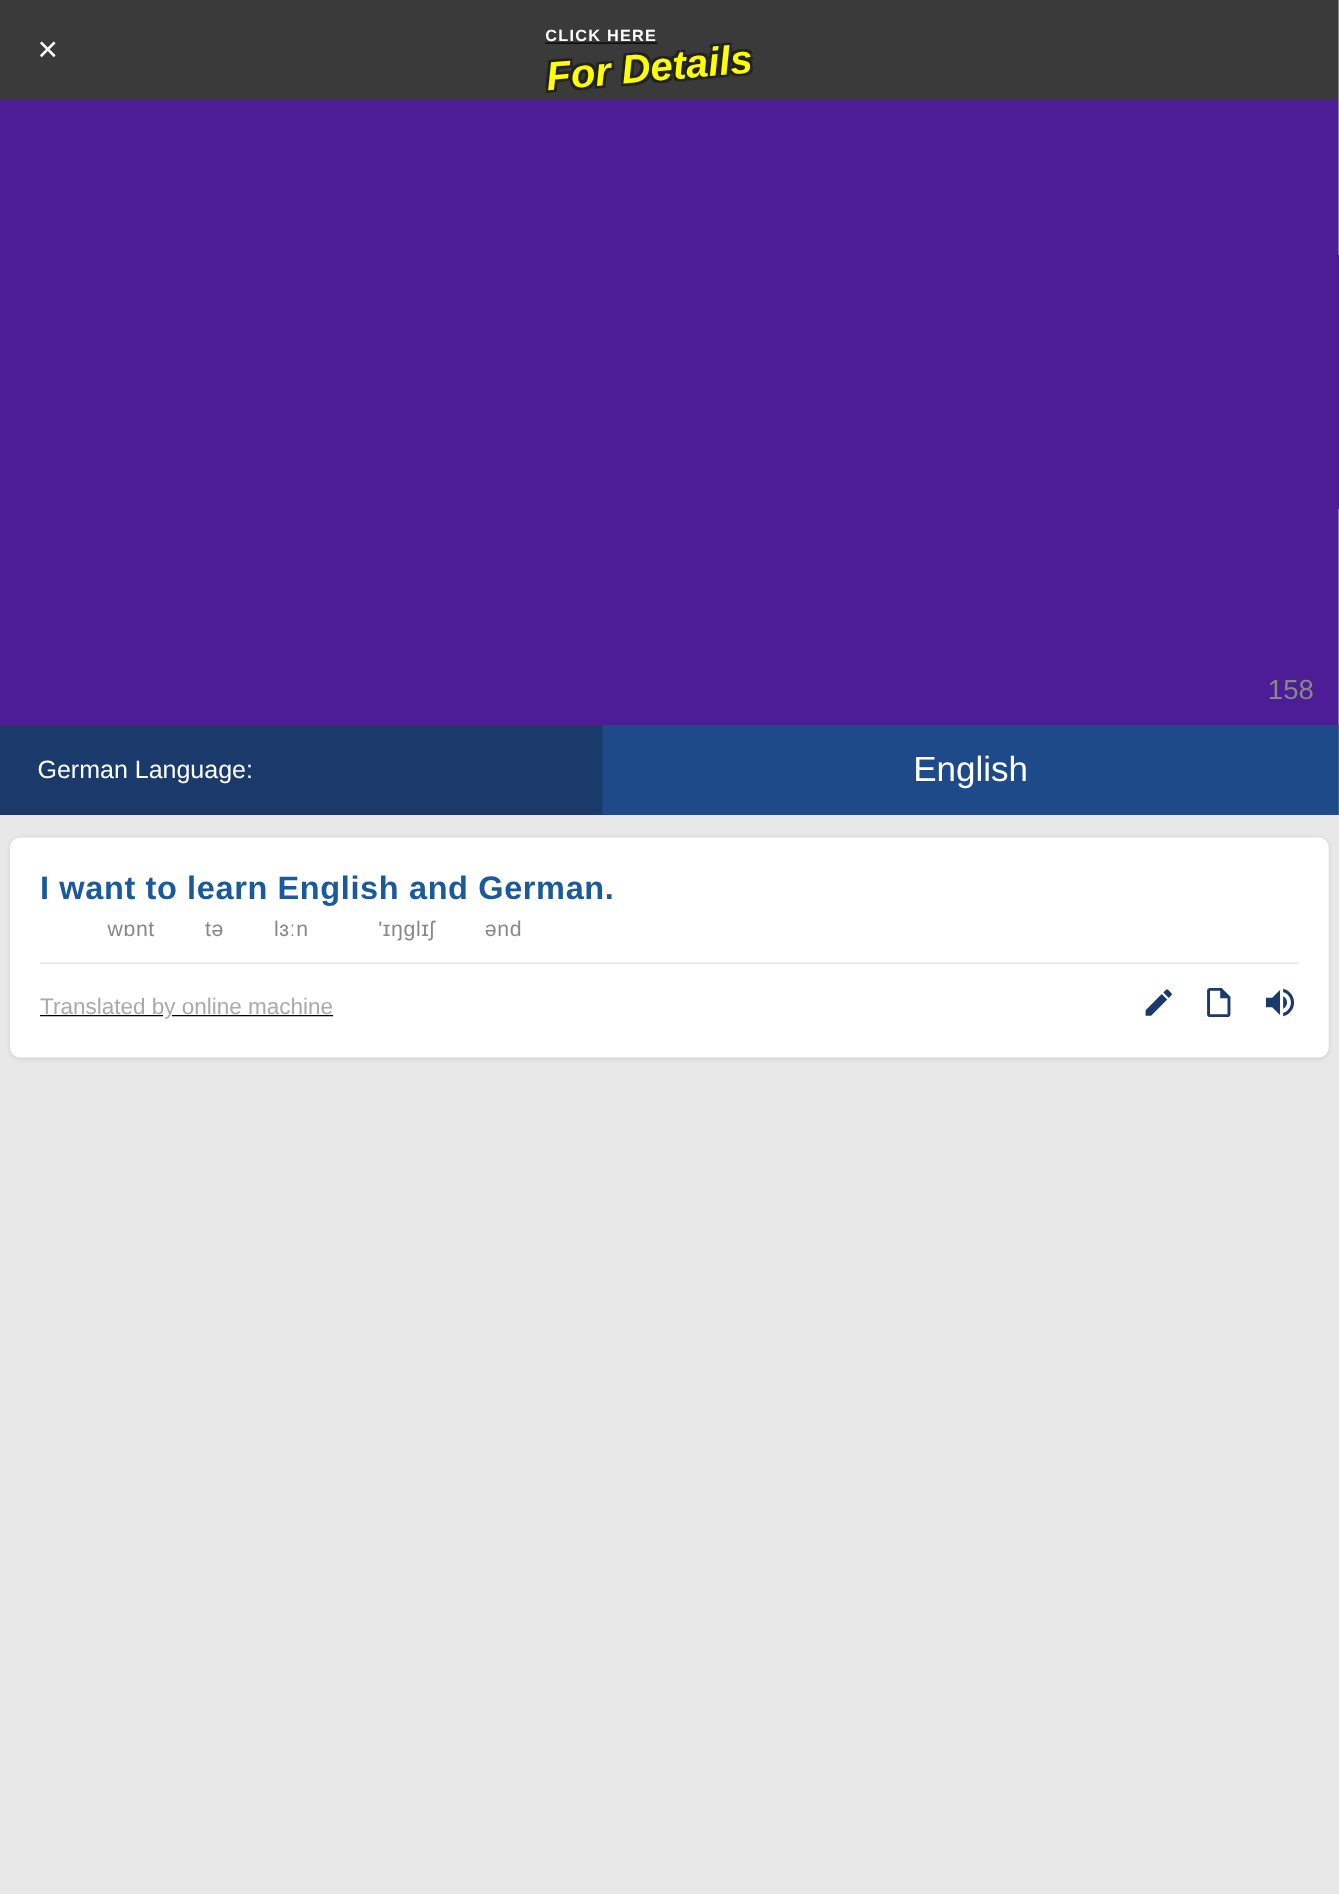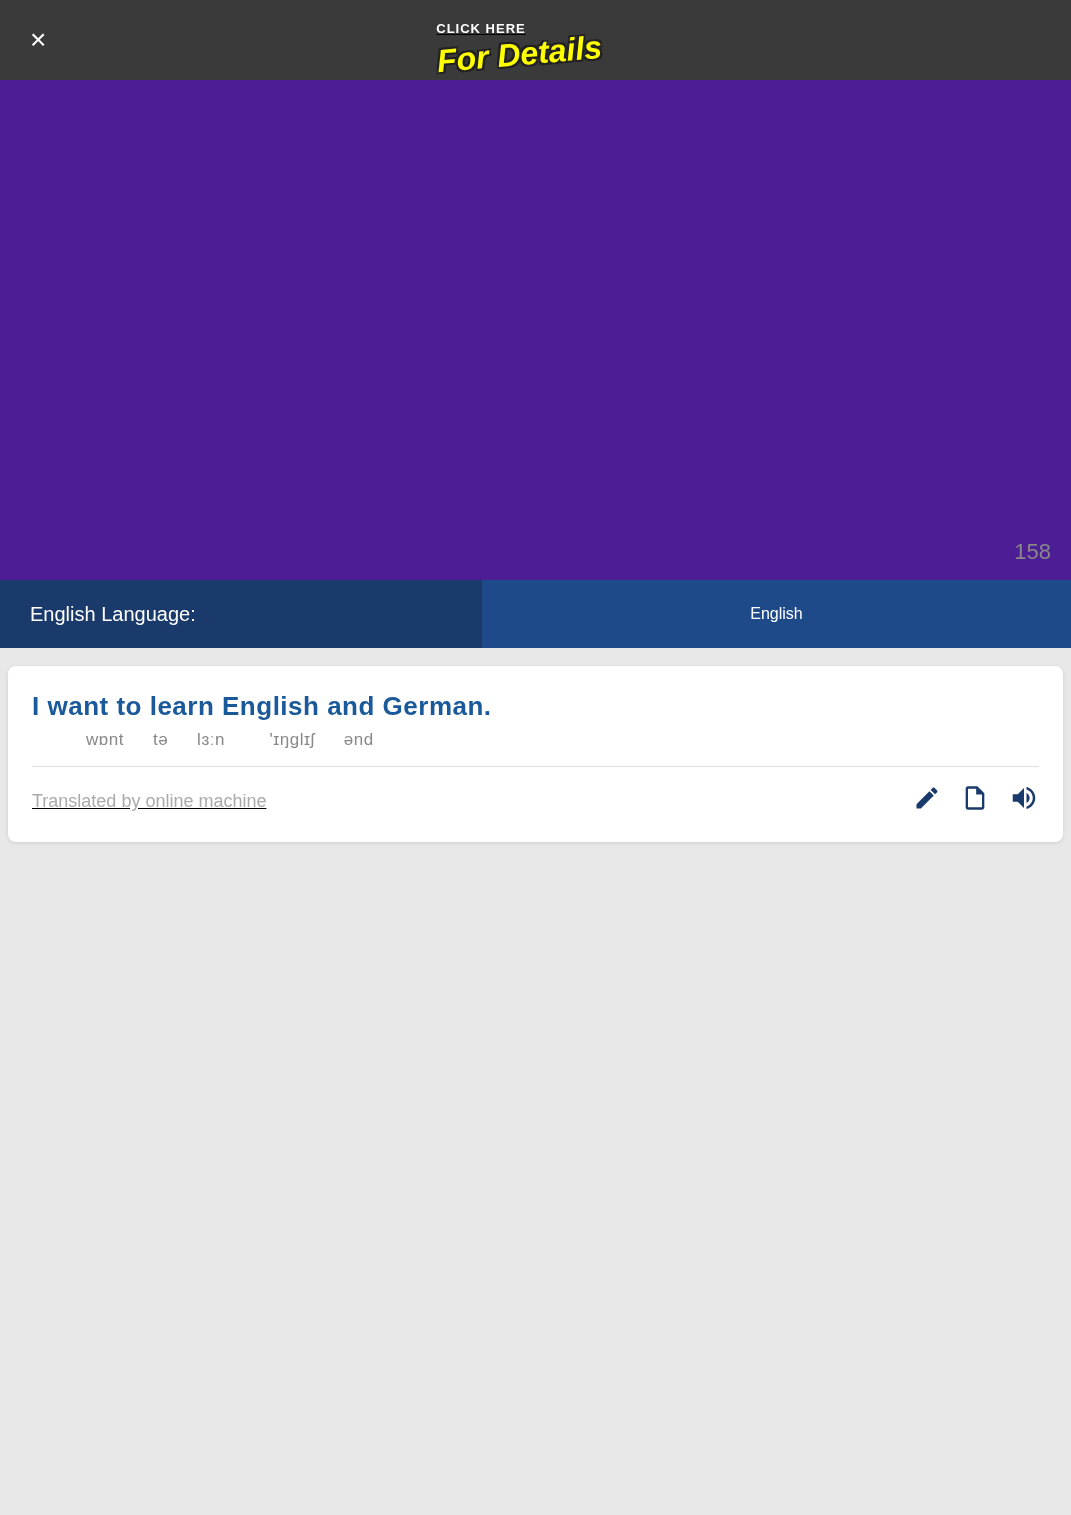--- a/index.html
+++ b/index.html
@@ -91,21 +91,21 @@
       min-height: 68px;
     }
     .target-language-label {
       color: #ffffff;
       font-size: 20px;
       padding: 0 30px;
       flex: 0 0 45%;
     }
     .target-language-value {
       color: #ffffff;
-      font-size: 16px;
+      font-size: 28px;
       flex: 1;
       text-align: center;
       background-color: #1e4a8a;
       padding: 20px 30px;
       min-height: 68px;
       display: flex;
       align-items: center;
       justify-content: center;
     }
 
@@ -121,21 +121,21 @@
     .translated-sentence {
       color: #1a5a9a;
       font-size: 26px;
       font-weight: 600;
       line-height: 1.4;
       letter-spacing: 0.5px;
     }
 
     .phonetics-row {
       display: flex;
-      gap: 1px;
+      gap: 12px;
       margin-top: 6px;
       color: #888888;
       font-size: 17px;
       letter-spacing: 0.5px;
       padding-left: 54px;
     }
     .phonetic-word {
       margin-right: 28px;
     }
 
@@ -201,21 +201,21 @@
   </div>
 
   <span class="close-btn">×</span>
 </div>
 
 <div class="content-area">
   <span class="page-number">158</span>
 </div>
 
 <div class="target-language-bar">
-  <span class="target-language-label">English Language:</span>
+  <span class="target-language-label">German Language:</span>
   <span class="target-language-value">English</span>
 </div>
 
 <div class="translation-card">
   <div class="translated-sentence">I  want  to  learn  English  and  German.</div>
 
   <div class="phonetics-row">
     <span class="phonetic-word">wɒnt</span>
     <span class="phonetic-word">tə</span>
     <span class="phonetic-word">lɜːn</span>

